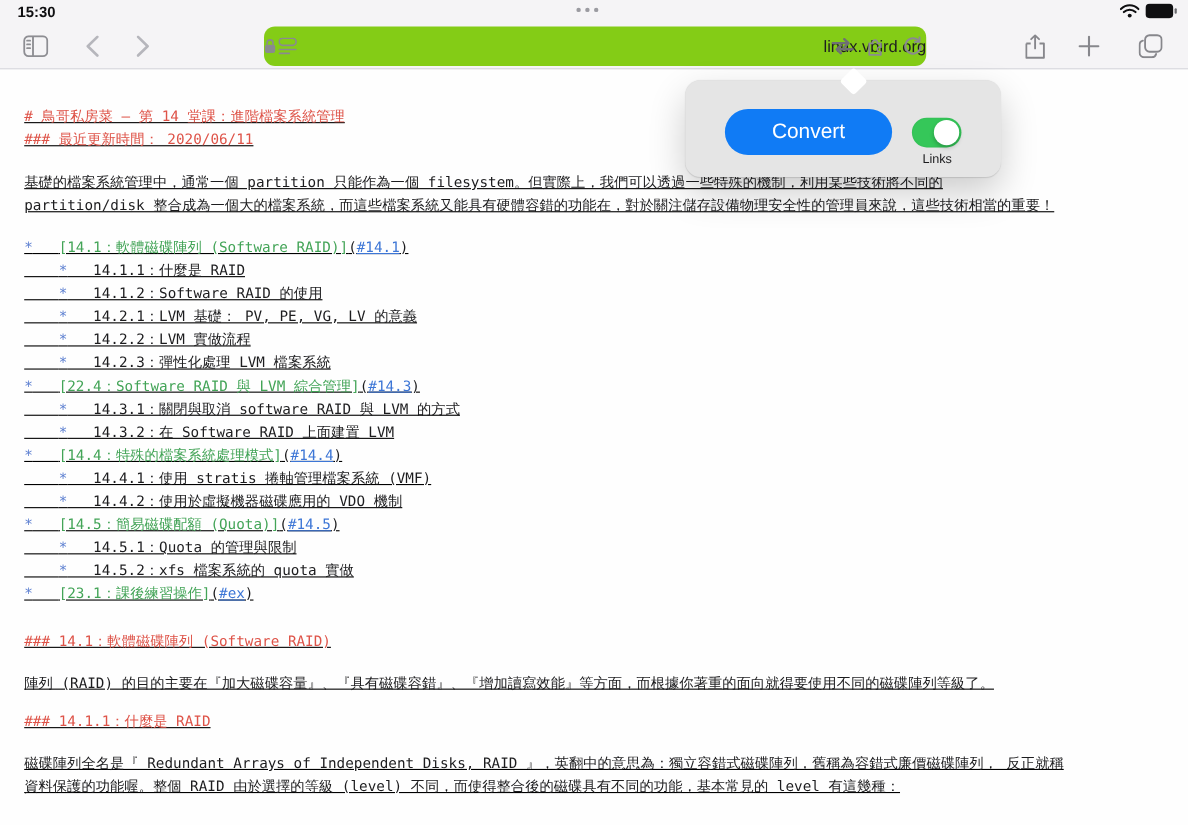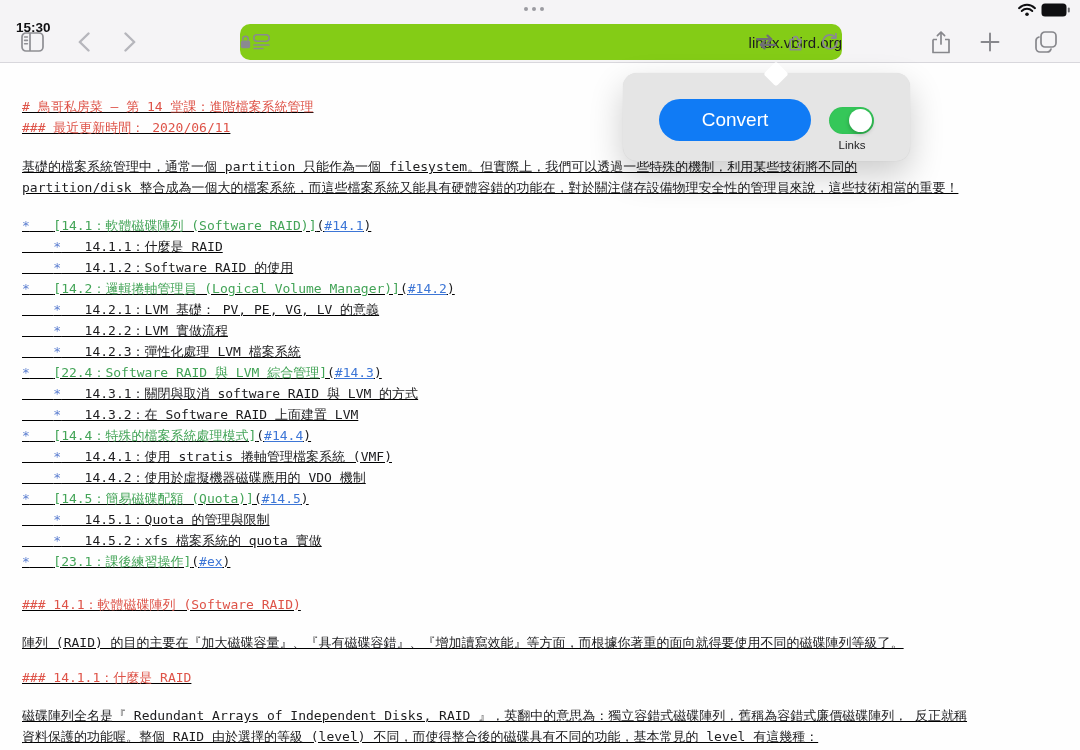--- a/index.html
+++ b/index.html
@@ -4,21 +4,21 @@
 <style>
   html,body{margin:0;padding:0;}
   body{
     width:1080px;height:750px;position:relative;overflow:hidden;
     background:#ffffff;font-family:"Liberation Sans",sans-serif;
     -webkit-font-smoothing:antialiased;
   }
   
   .chrome{position:absolute;top:0;left:0;width:1080px;height:62px;
     background:#f5f4f6;border-bottom:1px solid #d8d7dc;z-index:5;}
-  .time{position:absolute;left:16px;top:20px;font-size:13.5px;font-weight:700;color:#0f0f11;}
+  .time{position:absolute;left:16px;top:3px;font-size:13.5px;font-weight:700;color:#0f0f11;}
   .mt-dots{position:absolute;left:524px;top:7px;display:flex;gap:4px;}
   .mt-dots i{width:4px;height:4px;border-radius:50%;background:#9b9ba1;display:block;}
   .statusR{position:absolute;right:10px;top:3px;display:flex;align-items:center;gap:5px;}
   .tbtn{position:absolute;display:flex;align-items:center;justify-content:center;}
   .urlfield{position:absolute;left:240px;top:24px;width:602px;height:36px;border-radius:10px;
     background:#84cc16;display:flex;align-items:center;justify-content:space-between;gap:6px;}
   .urltext{font-size:15px;color:#1d1d20;}
   .fieldicon{position:absolute;top:24px;height:36px;display:flex;align-items:center;justify-content:center;}
   
   .content{position:absolute;top:62px;left:0;width:1080px;height:688px;overflow:hidden;
@@ -163,21 +163,20 @@
 
 <div class="content">
   <div>
       <div class="doc-line"><span class="seg-red"># 鳥哥私房菜 — 第 14 堂課：進階檔案系統管理</span></div>
       <div class="doc-line"><span class="seg-red">### 最近更新時間： 2020/06/11</span></div>
       <div class="doc-line" style="margin-top: 18px;"><span class="seg-body">基礎的檔案系統管理中，通常一個 partition 只能作為一個 filesystem。但實際上，我們可以透過一些特殊的機制，利用某些技術將不同的</span></div>
       <div class="doc-line"><span class="seg-body">partition/disk 整合成為一個大的檔案系統，而這些檔案系統又能具有硬體容錯的功能在，對於關注儲存設備物理安全性的管理員來說，這些技術相當的重要！</span></div>
       <div class="doc-line" style="margin-top: 17px;"><span class="seg-bullet">*</span><span class="seg-body">   </span><span class="seg-green">[14.1：軟體磁碟陣列 (Software RAID)]</span><span class="seg-body">(</span><span class="seg-link">#14.1</span><span class="seg-body">)</span></div>
       <div class="doc-line"><span class="seg-body">    </span><span class="seg-bullet">*</span><span class="seg-body">   14.1.1：什麼是 RAID</span></div>
       <div class="doc-line"><span class="seg-body">    </span><span class="seg-bullet">*</span><span class="seg-body">   14.1.2：Software RAID 的使用</span></div>
-      <div class="doc-line"><span class="seg-bullet">*</span><span class="seg-body">   </span><span class="seg-green">[14.2：邏輯捲軸管理員 (Logical Volume Manager)]</span><span class="seg-body">(</span><span class="seg-link">#14.2</span><span class="seg-body">)</span></div>
       <div class="doc-line"><span class="seg-body">    </span><span class="seg-bullet">*</span><span class="seg-body">   14.2.1：LVM 基礎： PV, PE, VG, LV 的意義</span></div>
       <div class="doc-line"><span class="seg-body">    </span><span class="seg-bullet">*</span><span class="seg-body">   14.2.2：LVM 實做流程</span></div>
       <div class="doc-line"><span class="seg-body">    </span><span class="seg-bullet">*</span><span class="seg-body">   14.2.3：彈性化處理 LVM 檔案系統</span></div>
       <div class="doc-line"><span class="seg-bullet">*</span><span class="seg-body">   </span><span class="seg-green">[22.4：Software RAID 與 LVM 綜合管理]</span><span class="seg-body">(</span><span class="seg-link">#14.3</span><span class="seg-body">)</span></div>
       <div class="doc-line"><span class="seg-body">    </span><span class="seg-bullet">*</span><span class="seg-body">   14.3.1：關閉與取消 software RAID 與 LVM 的方式</span></div>
       <div class="doc-line"><span class="seg-body">    </span><span class="seg-bullet">*</span><span class="seg-body">   14.3.2：在 Software RAID 上面建置 LVM</span></div>
       <div class="doc-line"><span class="seg-bullet">*</span><span class="seg-body">   </span><span class="seg-green">[14.4：特殊的檔案系統處理模式]</span><span class="seg-body">(</span><span class="seg-link">#14.4</span><span class="seg-body">)</span></div>
       <div class="doc-line"><span class="seg-body">    </span><span class="seg-bullet">*</span><span class="seg-body">   14.4.1：使用 stratis 捲軸管理檔案系統 (VMF)</span></div>
       <div class="doc-line"><span class="seg-body">    </span><span class="seg-bullet">*</span><span class="seg-body">   14.4.2：使用於虛擬機器磁碟應用的 VDO 機制</span></div>
       <div class="doc-line"><span class="seg-bullet">*</span><span class="seg-body">   </span><span class="seg-green">[14.5：簡易磁碟配額 (Quota)]</span><span class="seg-body">(</span><span class="seg-link">#14.5</span><span class="seg-body">)</span></div>

